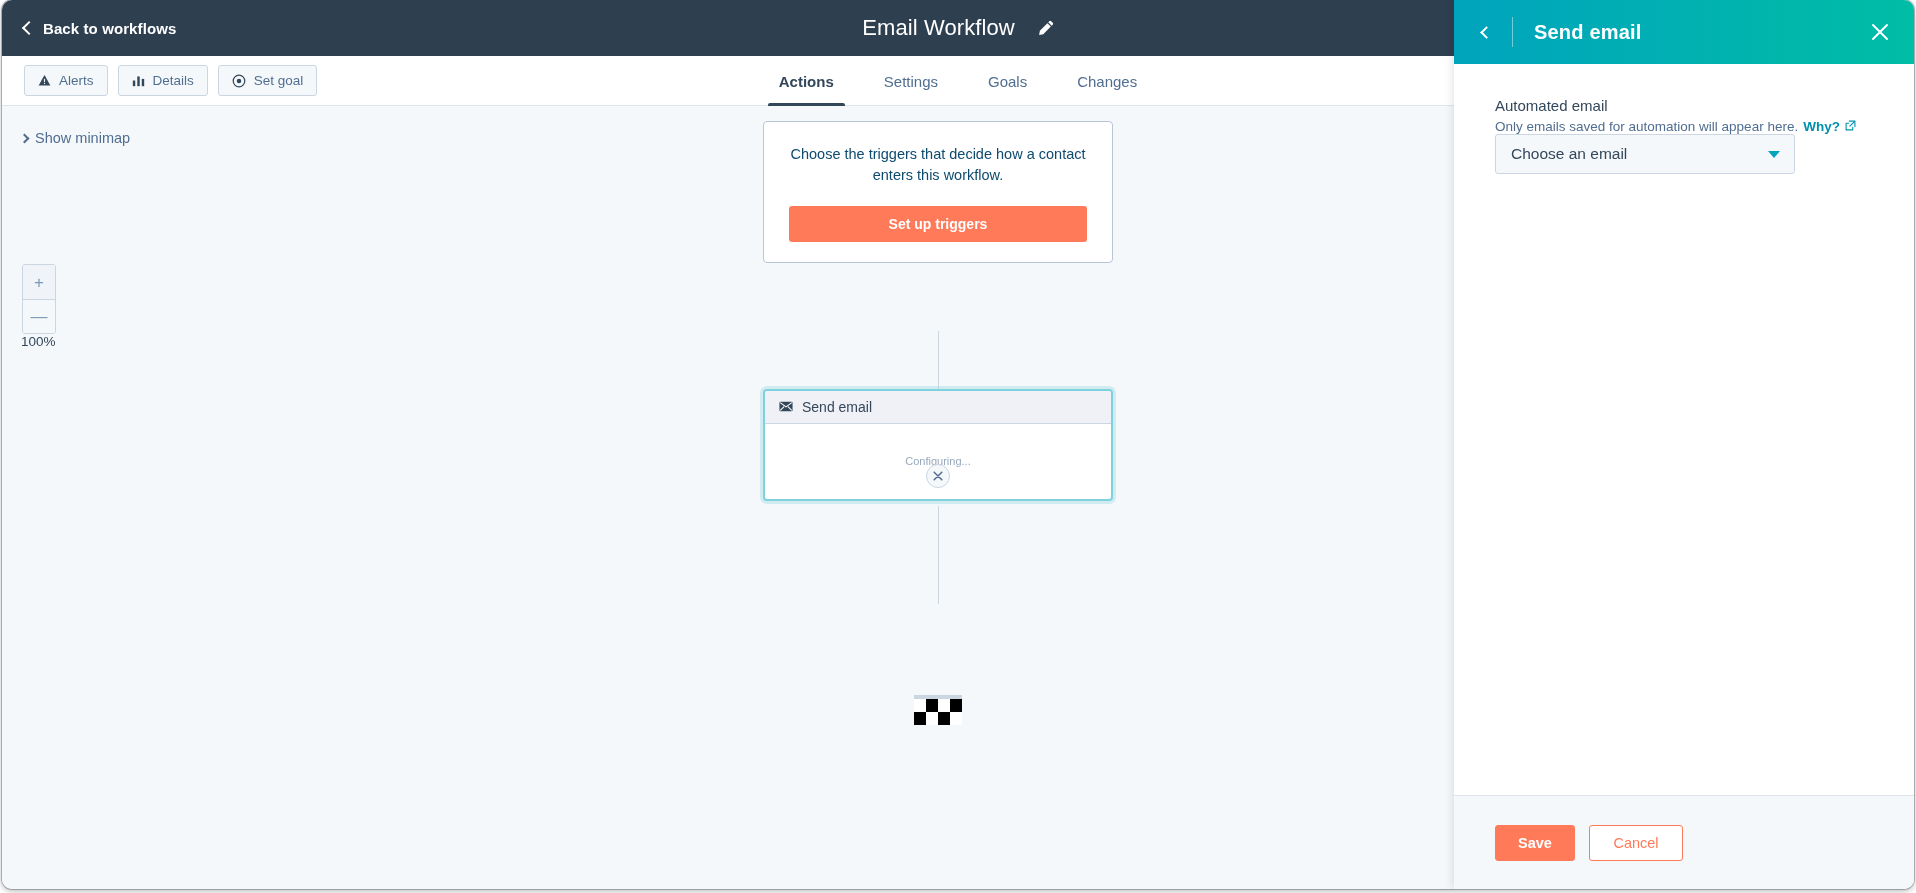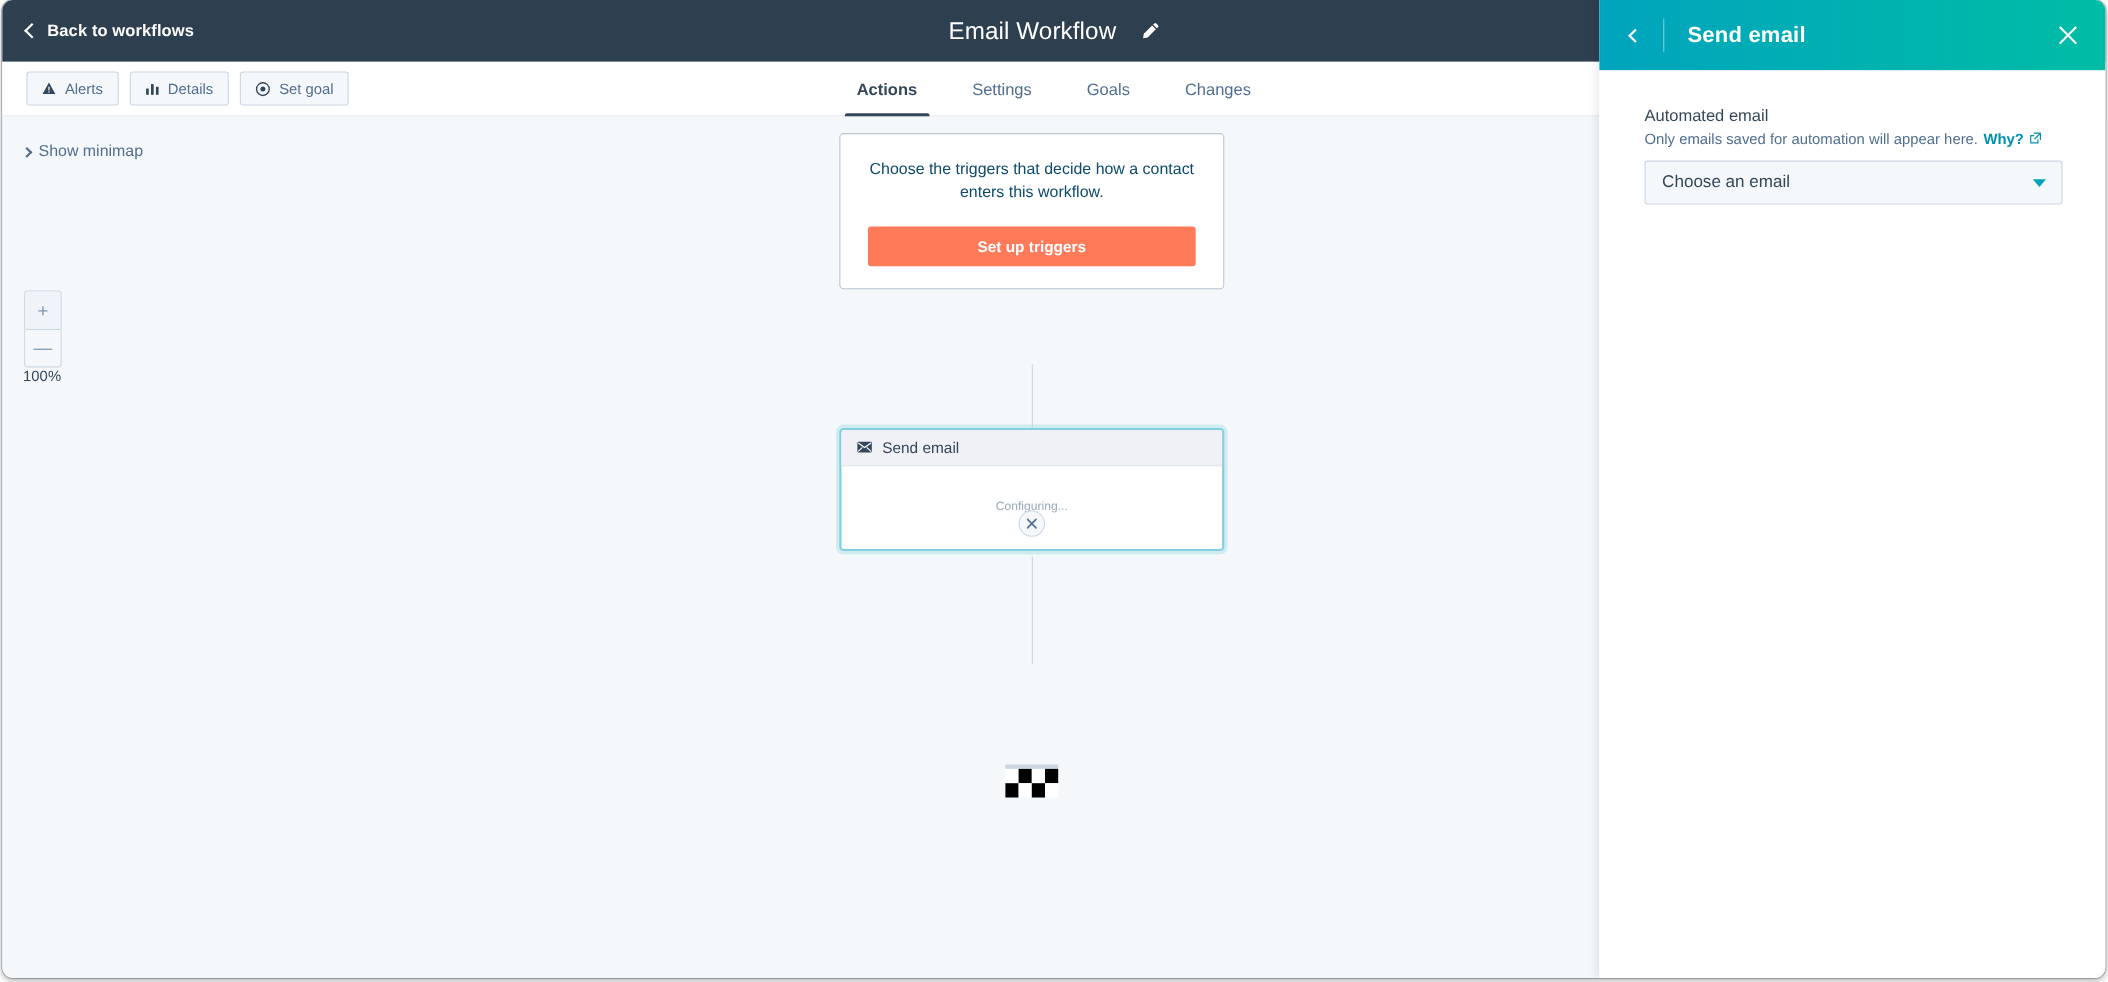--- a/index.html
+++ b/index.html
@@ -348,34 +348,33 @@
     overflow: hidden;
   }
   #automated-email-label {
     color: #33475b;
     font-size: 15px;
     margin-bottom: 5px;
   }
   #automated-email-help {
     color: #506e91;
     font-size: 13.5px;
-    margin-bottom: 12px;
     display: flex;
     align-items: center;
     gap: 5px;
     flex-wrap: wrap;
   }
   #why-link {
     color: #0091ae;
     font-weight: bold;
     text-decoration: none;
     cursor: pointer;
   }
   #email-select {
-    width: 380px;
+    width: 300px;
     height: 40px;
     background: #f5f8fa;
     border: 1px solid #cbd6e2;
     border-radius: 3px;
     display: flex;
     align-items: center;
     justify-content: space-between;
     padding: 0 14px 0 15px;
     color: #33475b;
     font-size: 15.5px;
@@ -586,15 +585,19 @@
           </svg>
         </span>
       </div>
 
       <div id="email-select">
         <span>Choose an email</span>
         <span class="caret-down"></span>
       </div>
     </div>
 
+    <div id="panel-footer">
+      <button id="save-button">Save</button>
+      <button id="cancel-button">Cancel</button>
+    </div>
   </div>
 
 </div>
 
 </body></html>

